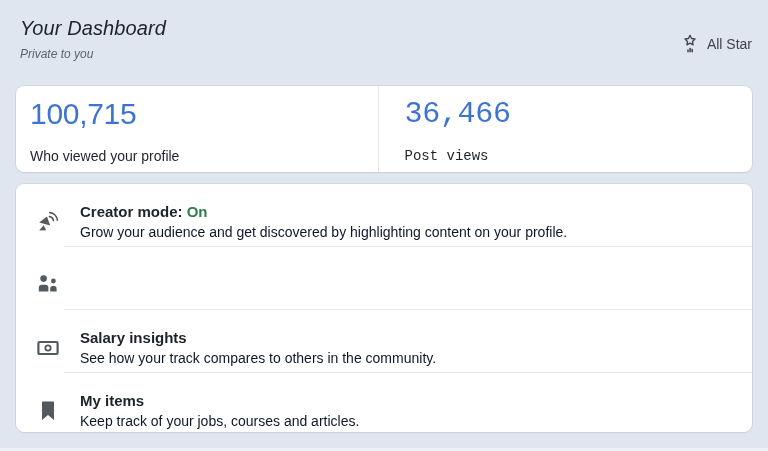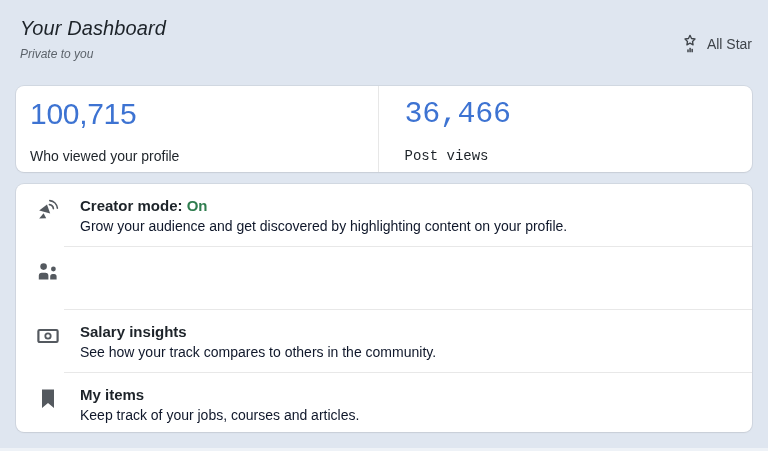--- a/index.html
+++ b/index.html
@@ -37,21 +37,21 @@
   .stat {
     flex:1; padding:11px 16px 4px 14px; cursor:pointer;
   }
   .stat + .stat { border-left:1px solid #e7e7e7; padding-left:26px;font-family:Liberation Mono, monospace; }
   .stat-value { font-size:30px; font-weight:400; color:#3d73d2; letter-spacing:-.3px; }
   .stat-label { margin-top:17px; font-size:14px; color:#1d2329; }
 
   
   .list-card { top:184px; height:248px; overflow:hidden; }
   .row {
-    display:flex; align-items:flex-start;
+    display:flex; align-items:center;
     height:62px; padding:13px 16px 0 0; cursor:pointer;
   }
   .row-icon { width:64px; display:flex; justify-content:center; padding-top:1px; flex:0 0 64px; }
   .row-icon svg { display:block; }
   .row-title { font-size:15px; font-weight:700; color:#1d2329; }
   .row-status { color:#2f7d4f; }
   .row-desc { margin-top:4px; font-size:14px; color:#0f172a; }
   .divider { height:1px; background:#e8e8e8; margin-left:48px; }
 
   .bottom-edge { position:absolute; left:0; right:0; bottom:0; height:3px; background:#eef2f7; }

